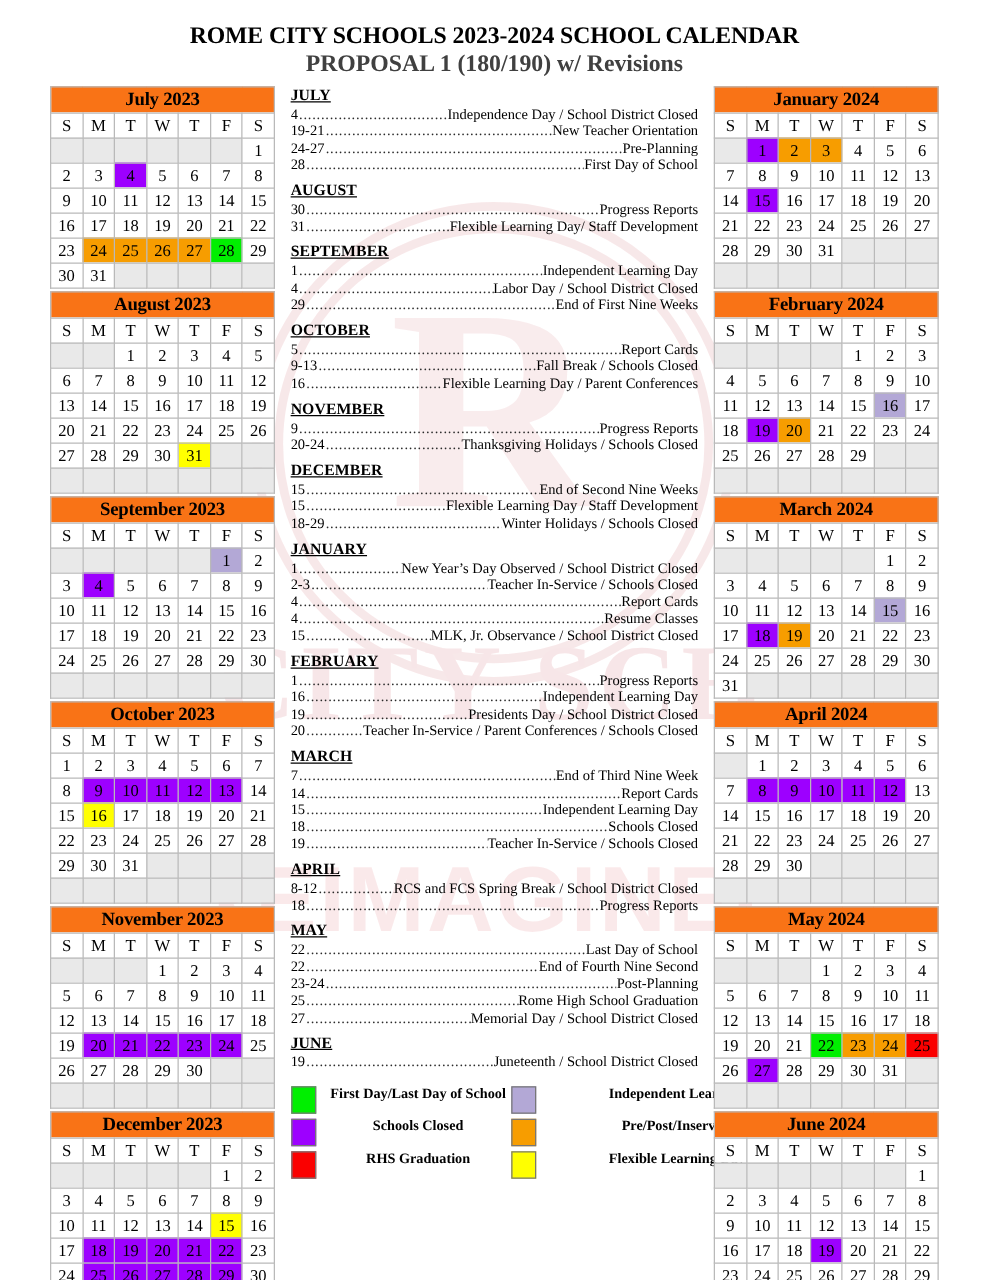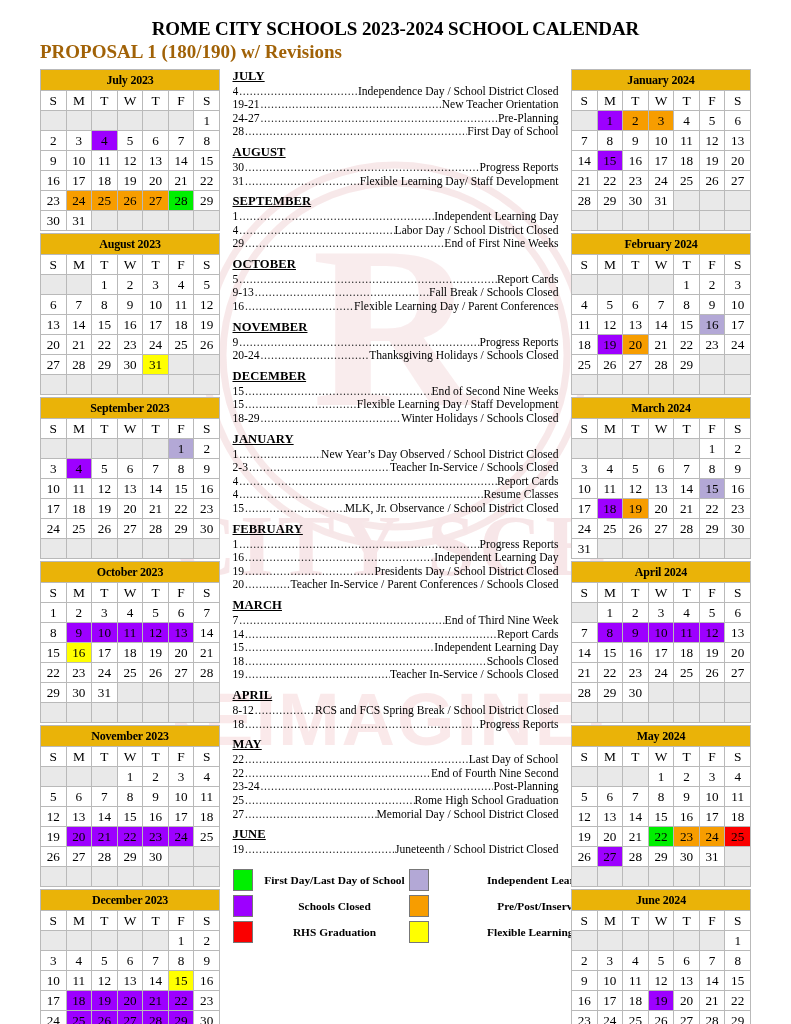--- a/index.html
+++ b/index.html
@@ -43,24 +43,24 @@
   .main-title {
     text-align: center;
     font-size: 19px;
     font-weight: bold;
     letter-spacing: -0.1px;
     margin: 0 0 2px 0;
     line-height: 1.12;
     font-family: "Liberation Serif", serif;
   }
   .sub-title {
-    text-align: left;
+    text-align: center;
     font-size: 19px;
     font-weight: bold;
-    color: #a16207;
+    color: #404040;
     margin: 0 0 6px 0;
     line-height: 1.12;
   }
 
   
   .columns {
     display: flex;
     align-items: flex-start;
     justify-content: space-between;
     width: 711px;
@@ -81,22 +81,22 @@
     text-align: center;
     font-size: 13.2px;
     height: 19px;
     padding: 0;
     font-family: "Liberation Serif", serif;
     line-height: 19px;
     background: #ffffff;
   }
   .month caption, .month .m-title {
     font-weight: bold;
-    font-size: 12px;
-    background: #eab308;
+    font-size: 15px;
+    background: #f97316;
     border: 1px solid #b9b9b9;
     height: 20px;
     line-height: 20px;
     letter-spacing: -0.2px;
   }
   .month .dow {
     background: #ffffff;
     font-size: 13.4px;
     font-weight: normal;
     height: 19px;
@@ -144,21 +144,21 @@
   .ev-text { flex: 0 0 auto; }
 
   
   .legend {
     margin-top: 12px;
     display: flex;
     width: 100%;
     justify-content: space-between;
   }
   .legend-col { display: flex; flex-direction: column; gap: 4px; }
-  .legend-row { display: flex; align-items: center; }
+  .legend-row { display: flex; }
   .legend-swatch {
     width: 20px; height: 22px;
     flex: 0 0 20px;
     border: 1px solid #777;
     box-sizing: border-box;
   }
   .legend-label {
     font-size: 11.4px;
     font-weight: bold;
     padding-left: 8px;

